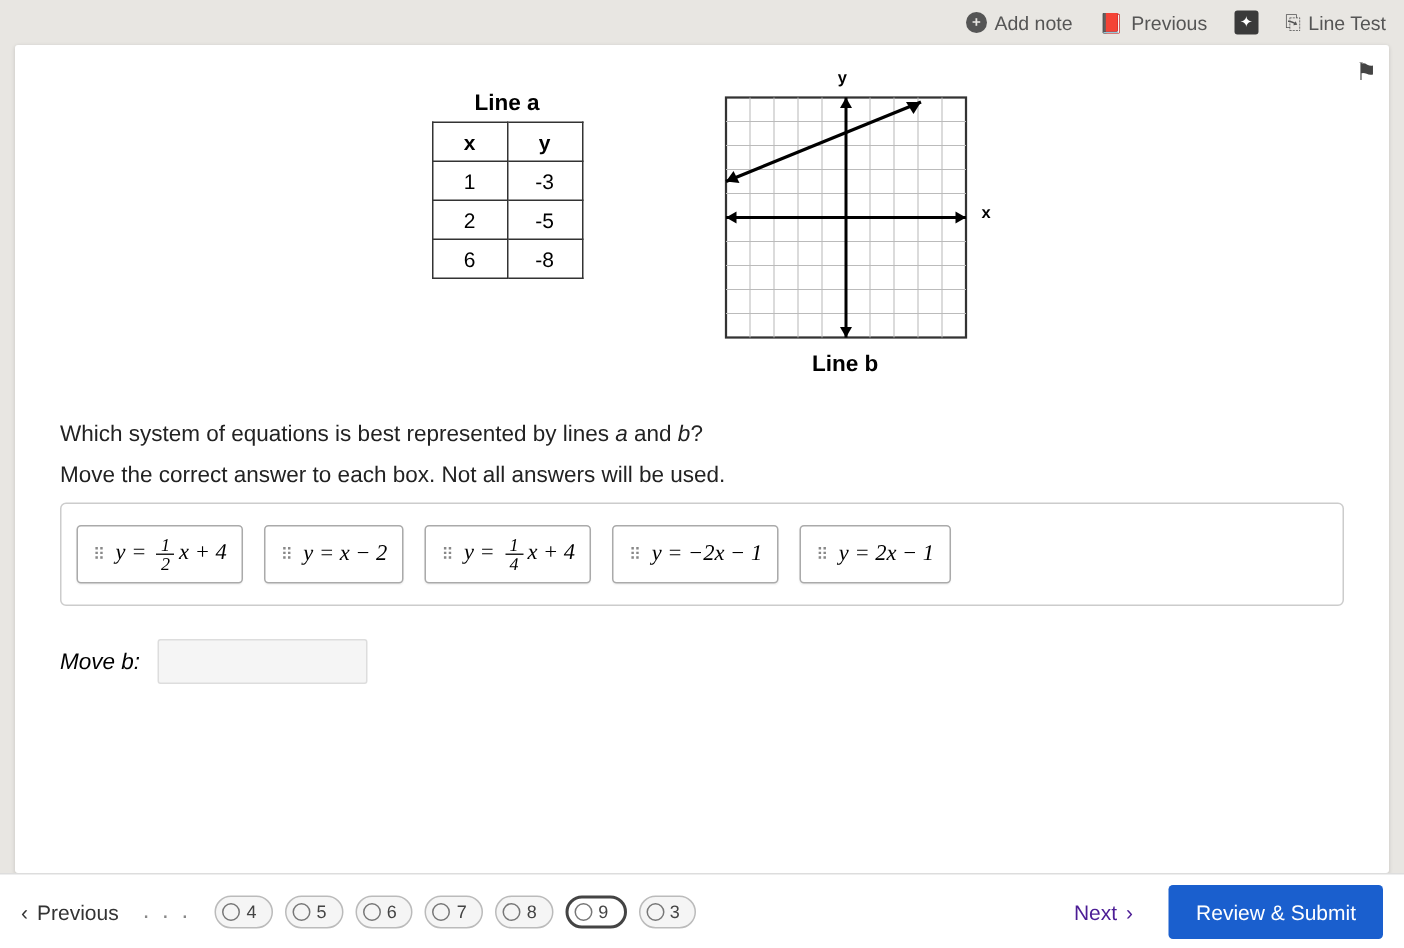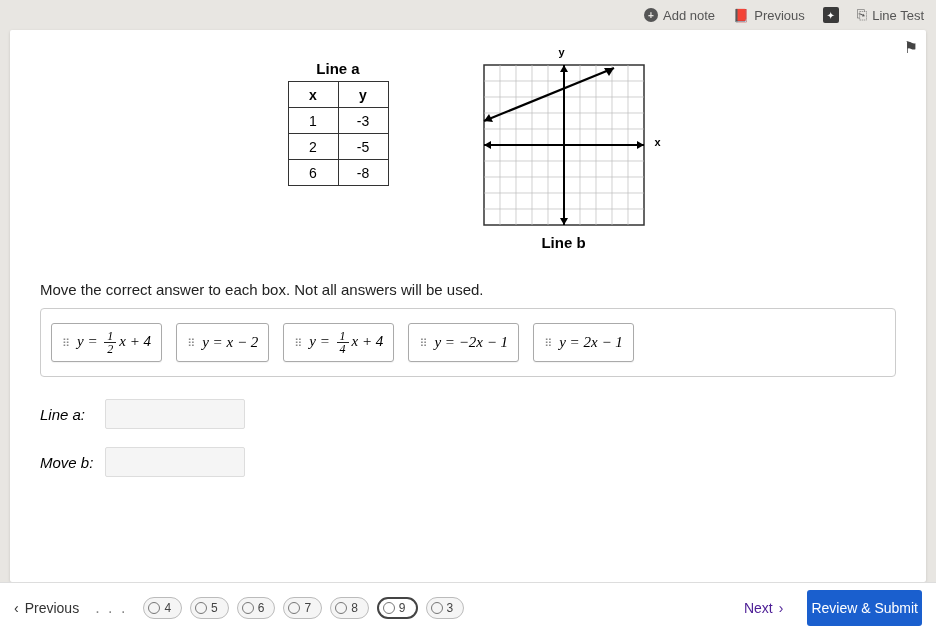--- a/index.html
+++ b/index.html
@@ -30,21 +30,21 @@
 .anszone .albl { font-style:italic; font-size:15px; width:55px;}
 .ansbox { width:140px; height:30px; background:#f5f5f5; border:1px solid #ddd; border-radius:2px;}
 .bottombar { position:absolute; bottom:0; left:0; right:0; height:50px; background:#fff; display:flex; align-items:center; padding:0 14px; gap:10px; border-top:1px solid #ddd;}
 .prev { font-size:14px; color:#333; cursor:pointer; display:flex; align-items:center; gap:6px; font-weight:500;}
 .dots { color:#888; letter-spacing:2px; margin:0 6px;}
 .pagepill { display:flex; align-items:center; gap:4px; border:1px solid #bbb; border-radius:12px; padding:2px 10px 2px 4px; font-size:12px; color:#444; cursor:pointer; background:#f5f5f5;}
 .pagepill.active { border:2px solid #444; background:#fff;}
 .pagepill .oc { width:12px; height:12px; border:1.5px solid #777; border-radius:50%;}
 .spacer { flex:1; }
 .next { font-size:14px; color:#4c1d95; cursor:pointer; font-weight:500; display:flex; align-items:center; gap:6px;}
-.review { background:#1a5fce; color:#fff; padding:10px 4px; border-radius:3px; font-size:14px; cursor:pointer; margin-left:14px; font-weight:500;}
+.review { background:#1a5fce; color:#fff; padding:10px 18px; border-radius:3px; font-size:14px; cursor:pointer; margin-left:14px; font-weight:500;}
 </style>
 </head>
 <body>
 
 <div class="topbar">
   <div class="item">
     <span class="circ">+</span>
     <span>Add note</span>
   </div>
   <div class="item">
@@ -121,20 +121,23 @@
           <polygon points="135,8 125,8 130,16" fill="#000"></polygon>
         </svg>
         <div style="position:absolute; top:-14px; left:80px; font-size:11px; font-weight:bold;">y</div>
         <div style="position:absolute; top:76px; right:-12px; font-size:11px; font-weight:bold;">x</div>
       </div>
       <div class="lbl">Line b</div>
     </div>
   </div>
 
   <div class="questtext">
+    <p>
+      <span>Which system of equations is best represented by lines </span><i>a</i><span> and </span><i>b</i><span>?</span>
+    </p>
     <p>Move the correct answer to each box. Not all answers will be used.</p>
   </div>
 
   <div class="bank">
     <div class="tile">
       <span class="grip">⠿</span>
       <span style="font-family:'Times New Roman',serif; font-style:italic;">
         <span>y = </span><span class="frac">
             <span class="n">1</span>
             <span class="d">2</span>
@@ -158,24 +161,20 @@
       <span class="grip">⠿</span>
       <span style="font-family:'Times New Roman',serif; font-style:italic;">y = −2x − 1</span>
     </div>
     <div class="tile">
       <span class="grip">⠿</span>
       <span style="font-family:'Times New Roman',serif; font-style:italic;">y = 2x − 1</span>
     </div>
   </div>
 
   <div class="anszone">
-    <span class="albl">Line a:</span>
-    <div class="ansbox"></div>
-  </div>
-  <div class="anszone">
     <span class="albl">Move b:</span>
     <div class="ansbox"></div>
   </div>
 </div>
 
 <div class="bottombar">
   <div class="prev">
     <span>‹</span>
     <span>Previous</span>
   </div>

